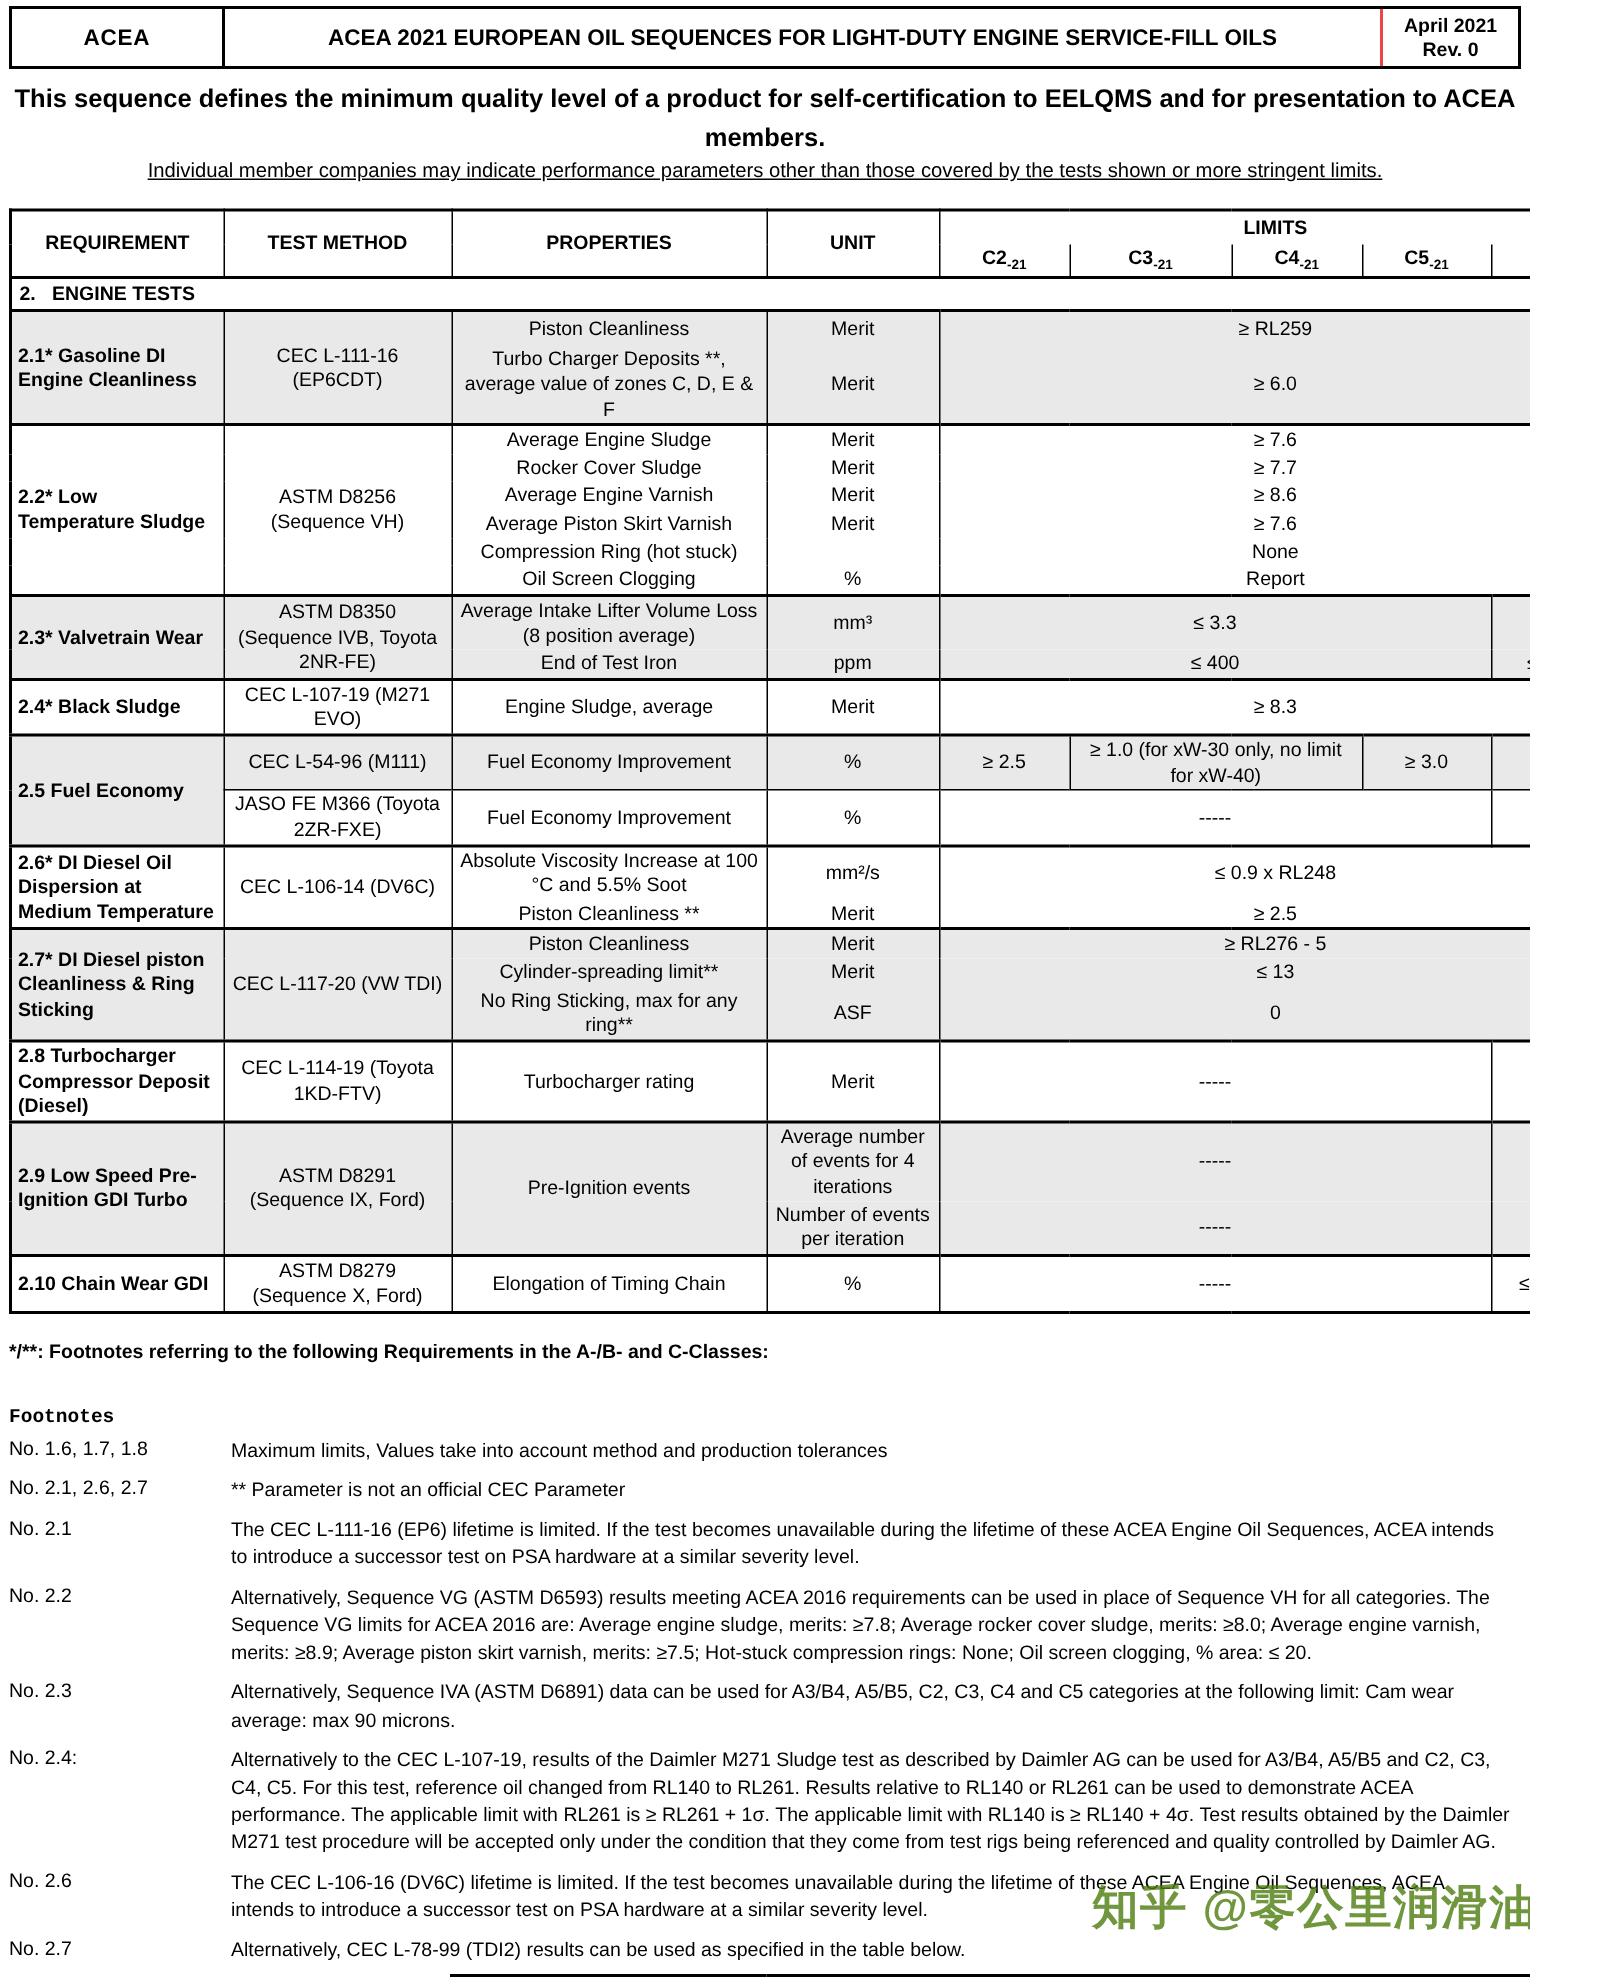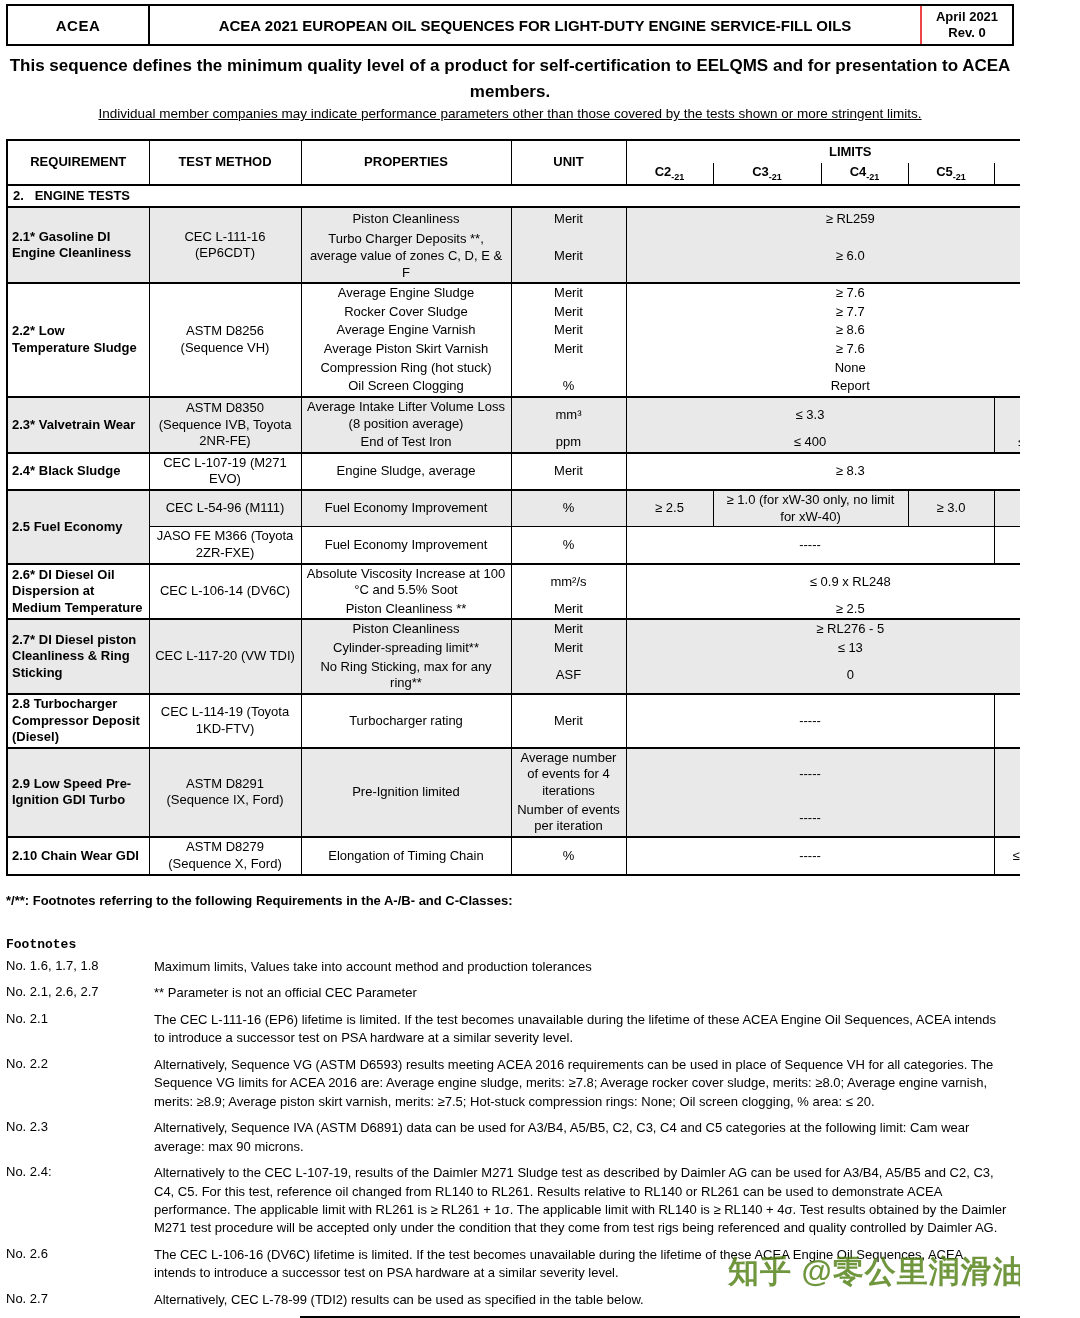--- a/index.html
+++ b/index.html
@@ -231,21 +231,21 @@
         <td class="bt2">CEC L-114-19 (Toyota 1KD-FTV)</td>
         <td class="bt2">Turbocharger rating</td>
         <td class="bt2">Merit</td>
         <td colspan="4" class="bt2">-----</td>
         <td class="bt2">≥ 25</td>
       </tr>
 
       <tr>
         <td rowspan="2" class="req g bt2">2.9 Low Speed Pre-Ignition GDI Turbo</td>
         <td rowspan="2" class="g bt2">ASTM D8291 (Sequence IX, Ford)</td>
-        <td rowspan="2" class="g bt2">Pre-Ignition limited</td>
+        <td rowspan="2" class="g bt2">Pre-Ignition events</td>
         <td class="g bt2">Average number of events for 4 iterations</td>
         <td colspan="4" class="g bt2">-----</td>
         <td class="g bt2">≤ 5</td>
       </tr>
       <tr>
         <td class="g nt">Number of events per iteration</td>
         <td colspan="4" class="g nt">-----</td>
         <td class="g nt">≤ 8</td>
       </tr>
 

